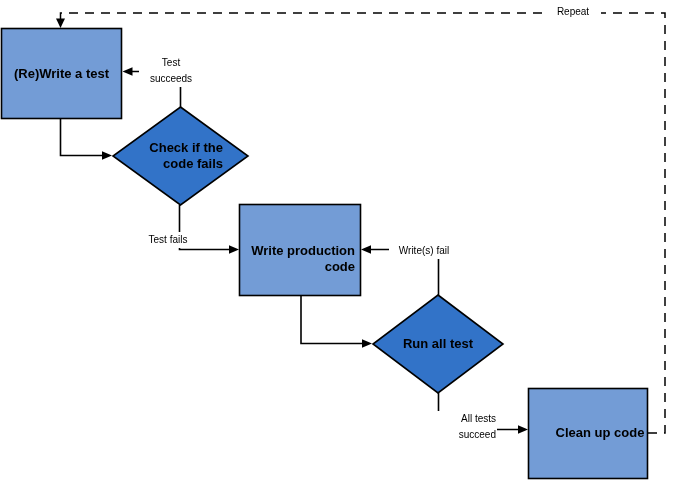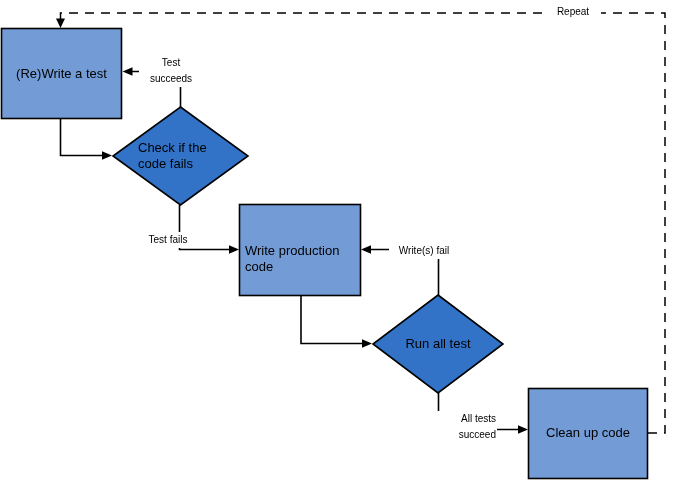--- a/index.html
+++ b/index.html
@@ -19,25 +19,26 @@
   .canvas svg {
     position: absolute;
     left: 0;
     top: 0;
   }
   .node-label {
     position: absolute;
     display: flex;
     align-items: center;
     justify-content: center;
-    text-align: left;
+    text-align: right;
     font-size: 13px;
     line-height: 16px;
     z-index: 3;
     pointer-events: none;
+    font-weight: bold;
   }
   .edge-label {
     position: absolute;
     background: #ffffff;
     font-size: 10px;
     line-height: 16px;
     text-align: center;
     z-index: 2;
     padding: 0 1px;
   }
@@ -85,21 +86,21 @@
   </svg>
 
   <div class="node-label" style="left:1px; top:28px; width:121px; height:91px;">(Re)Write a test</div>
 
   <div class="node-label" style="left:138px; top:128px; width:85px; height:56px;">Check if the code fails</div>
 
   <div class="node-label" style="left:245px; top:204px; width:110px; height:109px;">Write production code</div>
 
   <div class="node-label" style="left:380px; top:331px; width:116px; height:26px;">Run all test</div>
 
-  <div class="node-label" style="left:528px; top:388px; width:120px; height:90px;">Clean up code</div>
+  <div class="node-label" style="left:528px; top:388px; width:120px; height:90px;padding-left:12px;">Clean up code</div>
 
   <div class="edge-label" style="left:146px; top:232px; width:42px;">Test fails</div>
 
   <div class="edge-label" style="left:139px; top:55px; width:62px;">Test succeeds</div>
 
   <div class="edge-label" style="left:389px; top:243px; width:68px;">Write(s) fail</div>
 
   <div class="edge-label left-align" style="left:437px; top:411px; width:58px;">All tests succeed</div>
 
   <div class="edge-label" style="left:545px; top:4px; width:54px;">Repeat</div>

